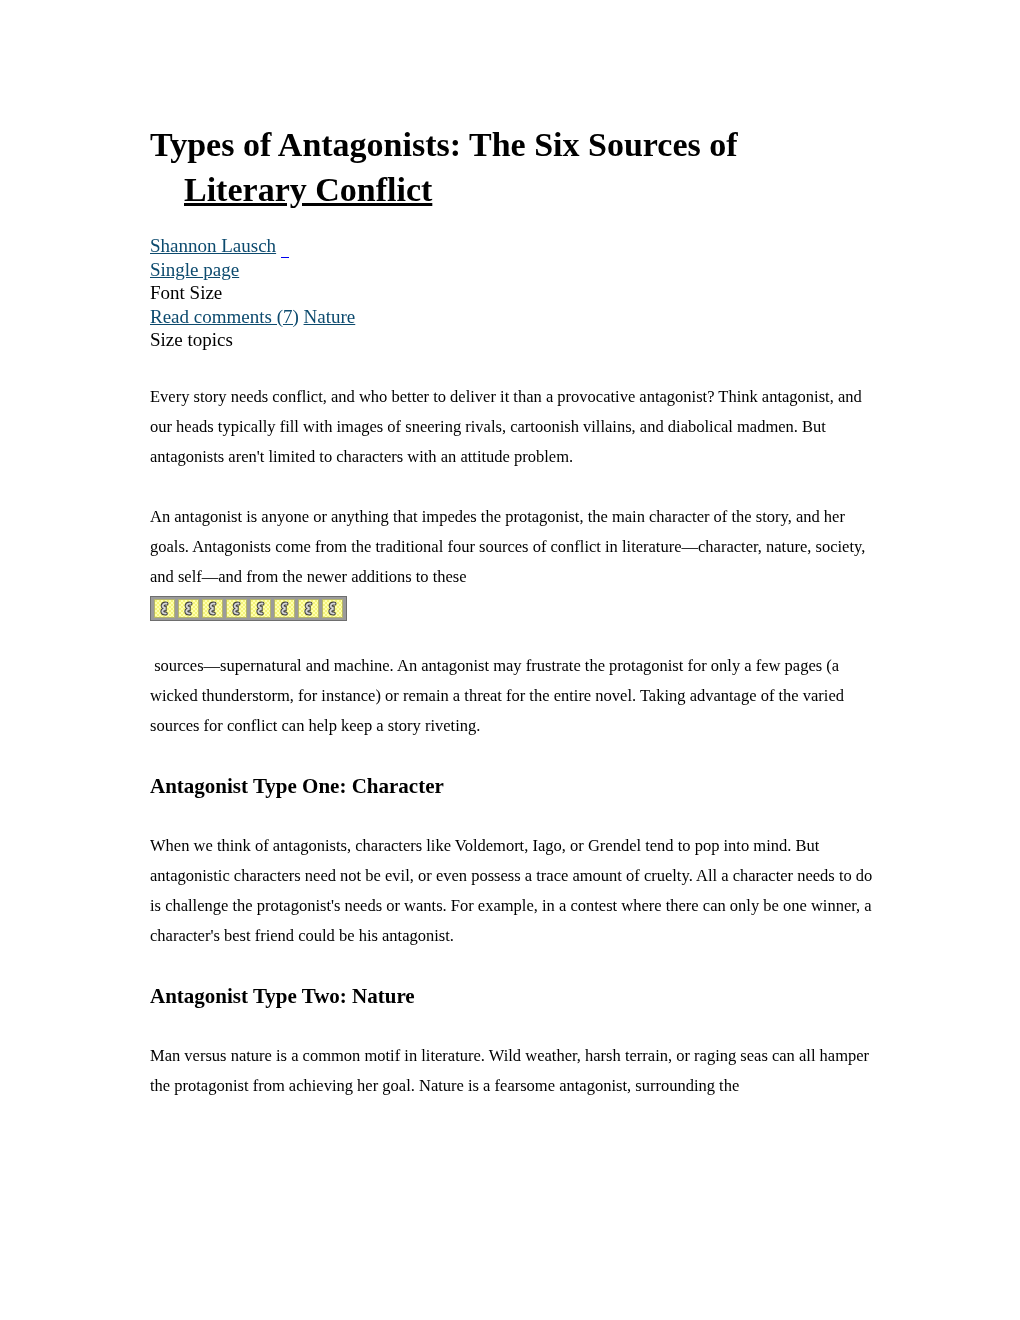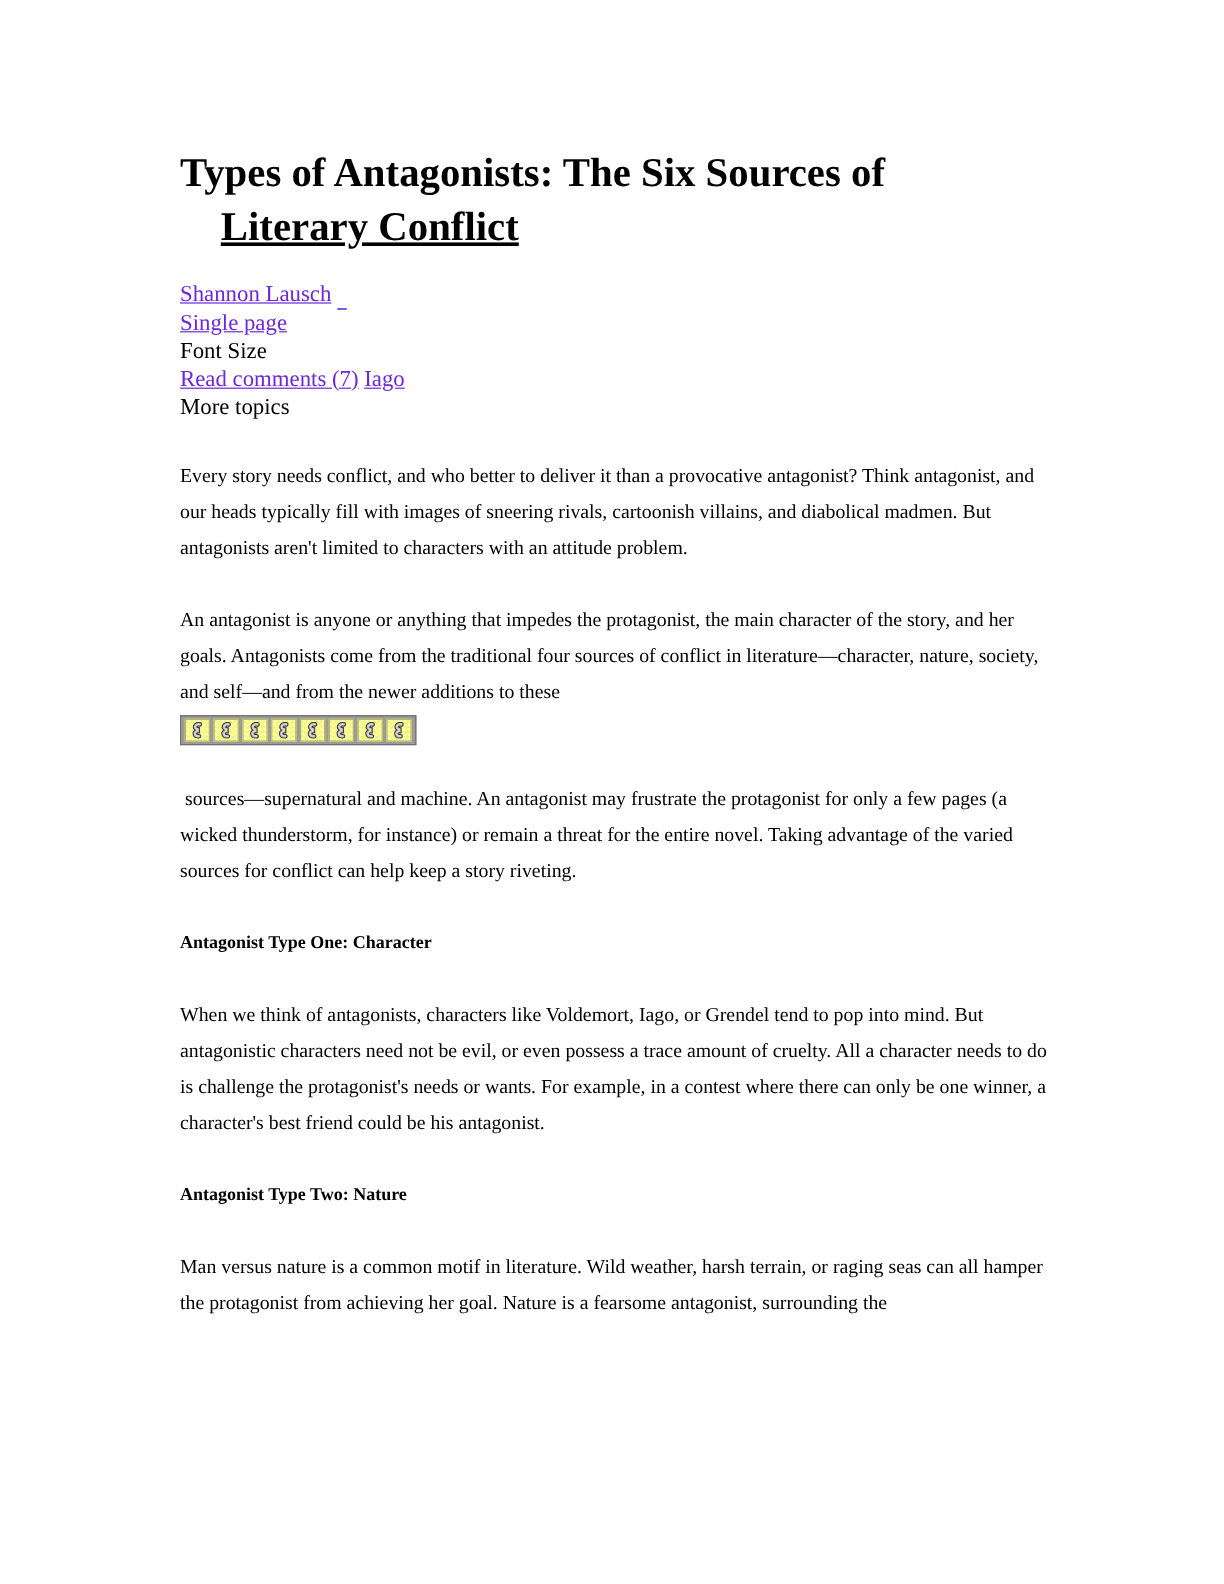--- a/index.html
+++ b/index.html
@@ -26,21 +26,21 @@
     line-height: 45px;
   }
   .title-line { display: block; }
   .title-line.line2 { padding-left: 34px; text-decoration: underline; }
 
   
   .meta {
     font-size: 19px;
     line-height: 23.5px;
   }
-  .meta a { color: #6d28d9; text-decoration: underline; }
+  .meta a { color: #0c4a6e; text-decoration: underline; }
   .trail-underline {
     display: inline-block;
     width: 8px;
     margin-left: 5px;
     border-bottom: 1.5px solid #0000ee;
     height: 1.1em;
     vertical-align: bottom;
   }
   .topics .sep {
     color: #a8a8a8;
@@ -87,42 +87,42 @@
   
   .article {
     margin-top: 29px;
     font-size: 16.5px;
     line-height: 30px;
   }
   .article p { margin: 30px 0; }
   .article p.no-mb { margin-bottom: 0; }
   .article p.lead-space { white-space: pre-wrap; }
   .article h2 {
-    font-size: 15px;
+    font-size: 21px;
     font-weight: bold;
     line-height: 30px;
     margin: 30px 0;
   }
 </style>
 </head>
 <body>
 
 <div class="page">
 
   <h1 class="title">
     <span class="title-line line1">Types of Antagonists: The Six Sources of</span>
     <span class="title-line line2">Literary Conflict</span>
   </h1>
 
   <div class="meta">
     <div class="meta-line"><a href="#">Shannon Lausch</a><span class="trail-underline"></span></div>
     <div class="meta-line"><a href="#">Single page</a></div>
     <div class="meta-line"><span>Font Size</span></div>
-    <div class="meta-line"><a href="#">Read comments (7)</a> <a href="#">Iago</a></div>
-    <div class="meta-line"><span>More topics</span></div>
+    <div class="meta-line"><a href="#">Read comments (7)</a> <a href="#">Nature</a></div>
+    <div class="meta-line"><span>Size topics</span></div>
   </div>
 
   <div class="article">
     <p>Every story needs conflict, and who better to deliver it than a provocative antagonist? Think antagonist, and our heads typically fill with images of sneering rivals, cartoonish villains, and diabolical madmen. But antagonists aren't limited to characters with an attitude problem.</p>
     <p class="no-mb">An antagonist is anyone or anything that impedes the protagonist, the main character of the story, and her goals. Antagonists come from the traditional four sources of conflict in literature—character, nature, society, and self—and from the newer additions to these</p>
     <div class="icon-strip" id="icon-strip">
         <span class="ph-cell">
   <svg viewBox="0 0 16 16" width="13" height="15" aria-hidden="true">
     <path d="M10.5 2 C5 1.2 4.2 6.6 8.3 7.1 L8.3 8.9 C4 9.4 4.4 14.6 9.6 14.2" fill="none" stroke="#3c3c3c" stroke-width="4.8" stroke-linecap="round"></path>
     <path d="M10.5 2 C5 1.2 4.2 6.6 8.3 7.1 L8.3 8.9 C4 9.4 4.4 14.6 9.6 14.2" fill="none" stroke="#b9b9b9" stroke-width="2.6" stroke-linecap="round"></path>

